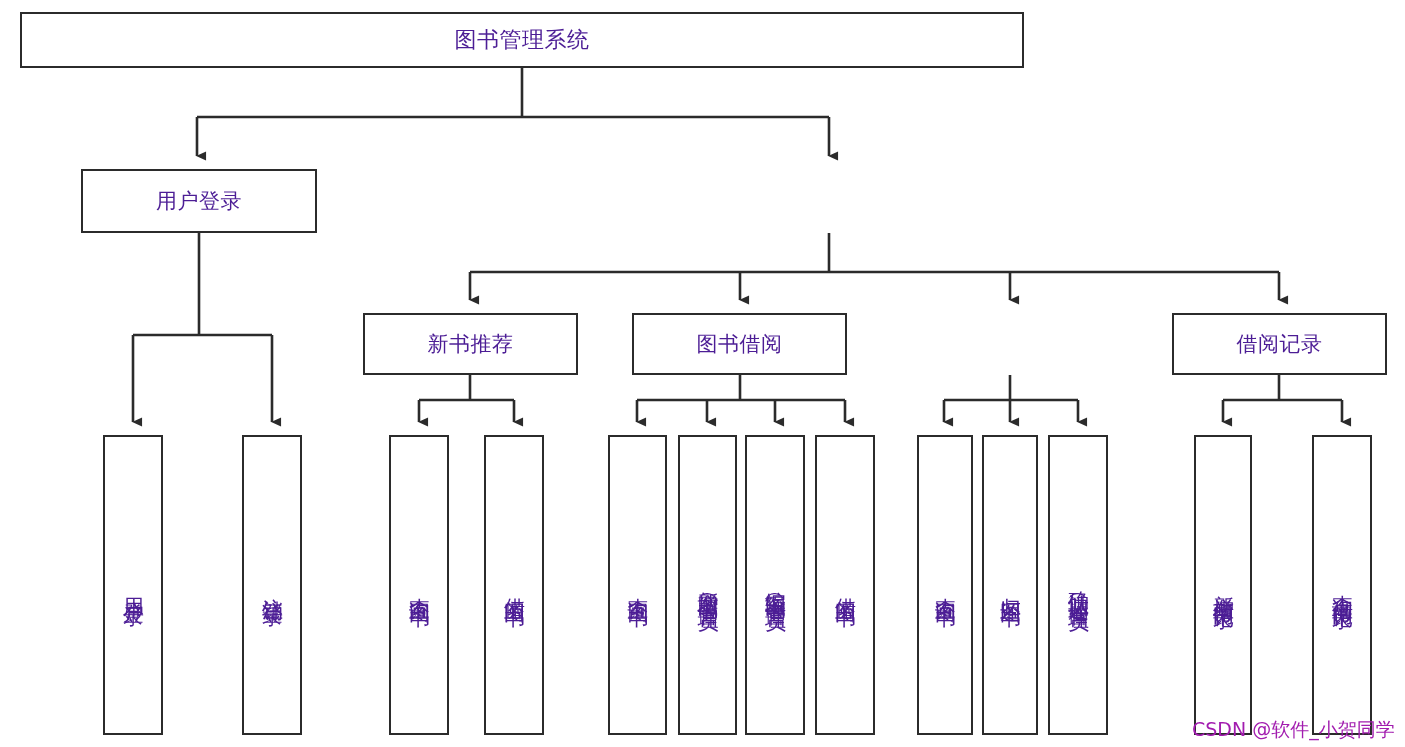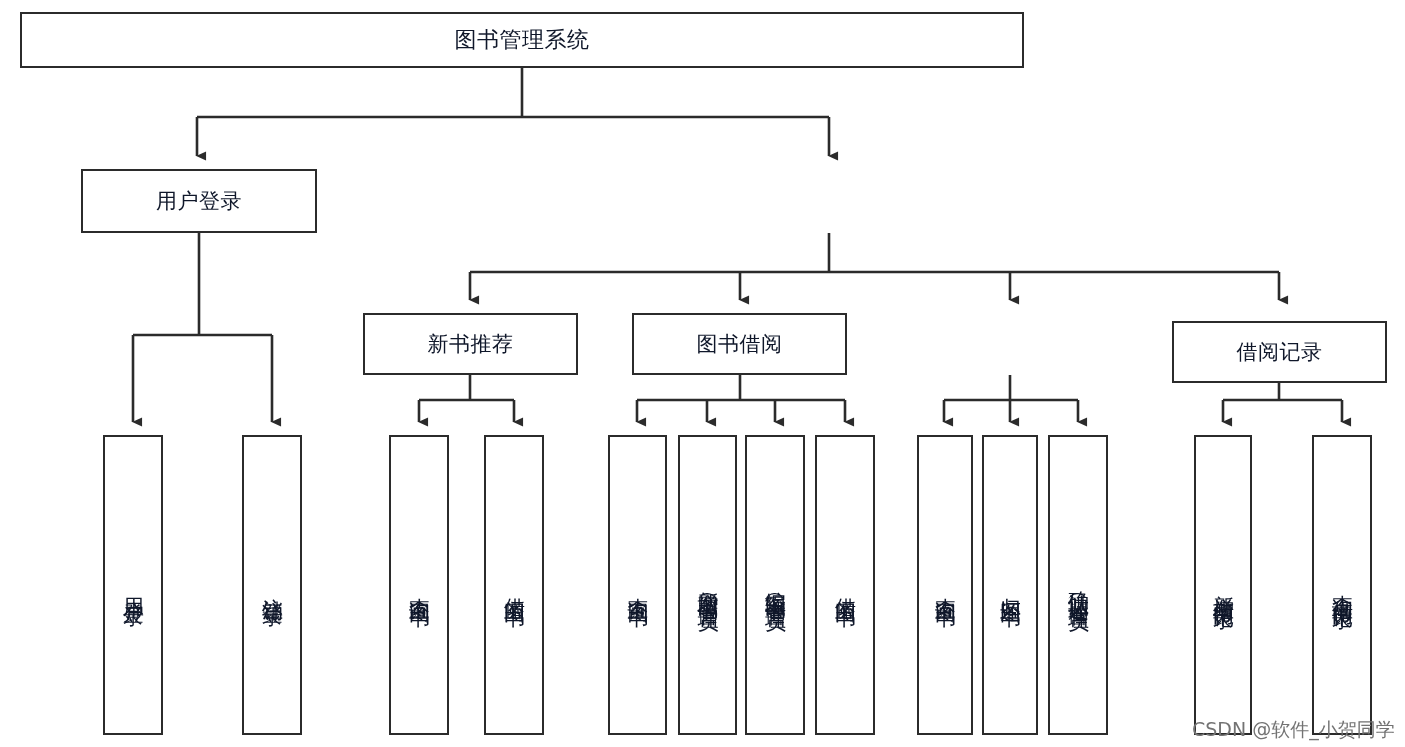--- a/index.html
+++ b/index.html
@@ -21,21 +21,21 @@
     top: 0;
     width: 1405px;
     height: 747px;
     pointer-events: none;
   }
   .node {
     position: absolute;
     box-sizing: border-box;
     border: 2.5px solid #2b2b2b;
     background: #ffffff;
-    color: #0f172a;
+    color: #4c1d95;
     display: flex;
     align-items: center;
     justify-content: center;
     text-align: center;
     line-height: 1.18;
   }
   .node.h {
     font-size: 21px;
     letter-spacing: 0.5px;
   }
@@ -52,21 +52,21 @@
   .node.v .vtext {
     writing-mode: vertical-rl;
     text-orientation: upright;
     display: block;
   }
   .watermark {
     position: absolute;
     left: 1192px;
     top: 717px;
     font-size: 19px;
-    color: #737373;
+    color: #a21caf;
     white-space: nowrap;
     font-family: "DejaVu Sans", "Liberation Sans", sans-serif;
   }
 </style>
 </head>
 <body>
 
 <div id="canvas">
 
   <svg class="wires" viewBox="0 0 1405 747" xmlns="http://www.w3.org/2000/svg">
@@ -130,21 +130,21 @@
 
   <div class="node h" style="left:363px; top:313px; width:215px; height:62px;">
     <span>新书推荐</span>
   </div>
 
   <div class="node h" style="left:632px; top:313px; width:215px; height:62px;">
     <span>图书借阅</span>
   </div>
 
 
-  <div class="node h" style="left:1172px; top:321px; width:215px; height:62px;">
+  <div class="node h" style="left:1172px; top:313px; width:215px; height:62px;">
     <span>借阅记录</span>
   </div>
 
   <div class="node v" style="left:103px; top:435px; width:60px; height:300px;">
     <span class="vtext">用户登录</span>
   </div>
 
   <div class="node v" style="left:242px; top:435px; width:60px; height:300px;">
     <span class="vtext">注销登录</span>
   </div>

